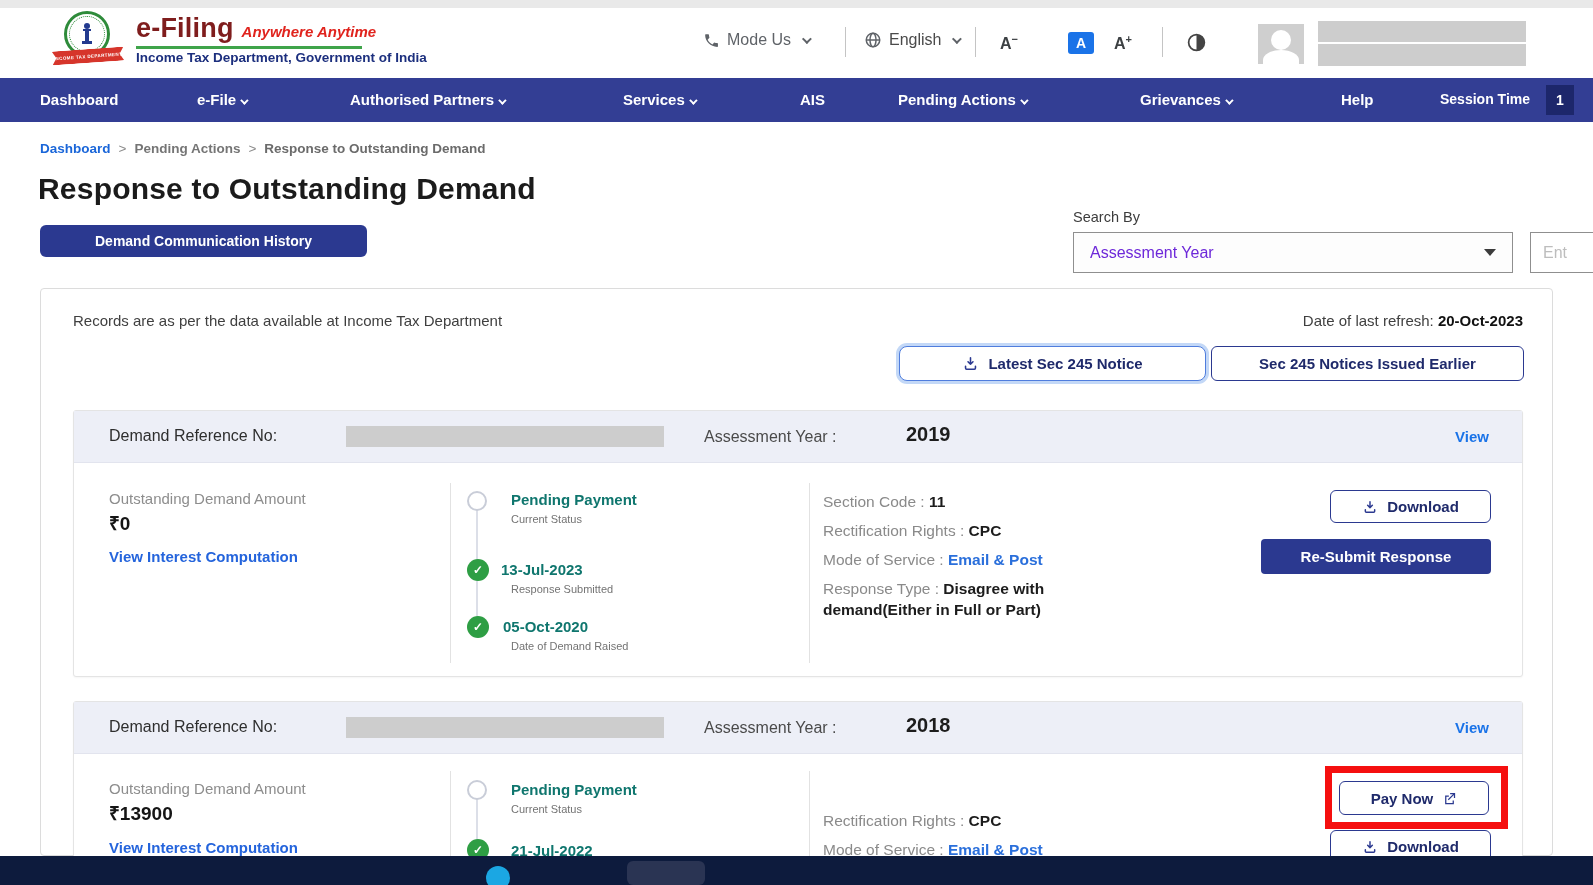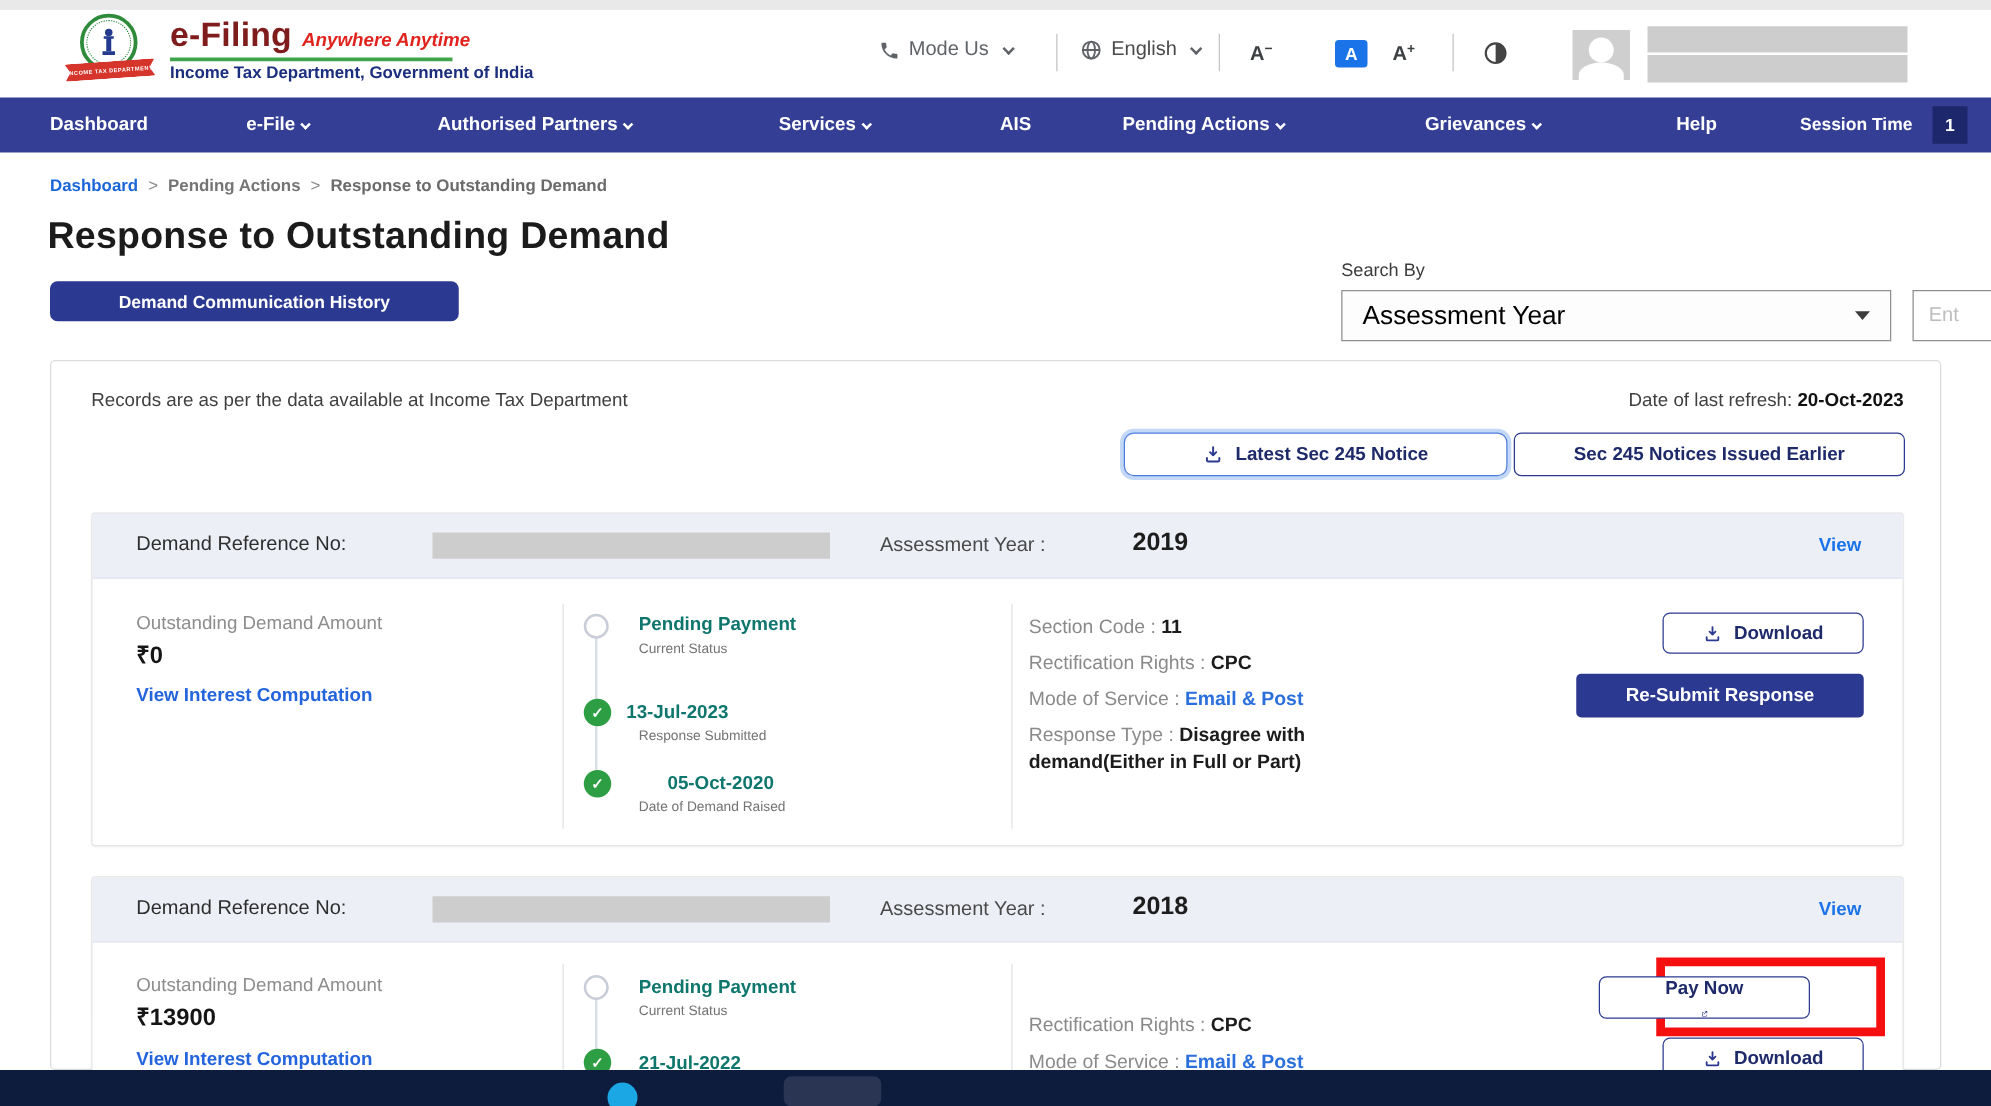--- a/index.html
+++ b/index.html
@@ -57,21 +57,21 @@
   .crumb-mid { color:#757575; font-weight:bold; cursor:pointer; }
   .crumb-cur { color:#6b6b6b; font-weight:bold; }
   .page-title { left:38px; top:172px; font-size:30px; font-weight:bold; color:#1b1b1b; letter-spacing:.2px; }
   .btn-navy { background:#2b3990; color:#fff; font-weight:bold; border:none; border-radius:6px;
               display:flex; align-items:center; justify-content:center; cursor:pointer; }
 
   
   .search-label { left:1073px; top:209px; font-size:14.5px; color:#3c3c3c; }
   .dd { left:1073px; top:232px; width:440px; height:41px; border:1px solid #8f8f8f; background:#fdfdfd;
         display:flex; align-items:center; padding:0 16px; cursor:pointer; }
-  .dd-text { font-size:21px; color:#000000; flex:1; }
+  .dd-text { font-size:16px; color:#6d28d9; flex:1; }
   .dd-caret { width:0; height:0; border-left:6px solid transparent; border-right:6px solid transparent;
               border-top:7px solid #3c3c3c; }
   .search-input { left:1530px; top:232px; width:80px; height:41px; border:1px solid #8f8f8f; border-left:1px solid #8f8f8f;
                   padding:0 12px; font-size:16px; font-family:"Liberation Sans",sans-serif; }
   .search-input::placeholder { color:#bdbdbd; }
 
   
   .main-card { left:40px; top:288px; width:1513px; height:568px; background:#fff;
                border:1px solid #dcdcdc; border-radius:4px; }
   .records-info { left:73px; top:312px; font-size:15px; color:#3f3f3f; }
@@ -242,21 +242,21 @@
   <div class="tl-title" style="left:437px; top:80px;">Pending Payment</div>
   <div class="tl-sub" style="left:437px; top:102px;">Current Status</div>
   <span class="tl-dot-done" style="left:393px; top:148px;">
       <span>✓</span>
     </span>
   <div class="tl-title" style="left:427px; top:150px;">13-Jul-2023</div>
   <div class="tl-sub" style="left:437px; top:172px;">Response Submitted</div>
   <span class="tl-dot-done" style="left:393px; top:205px;">
       <span>✓</span>
     </span>
-  <div class="tl-title" style="left:460px; top:207px;">05-Oct-2020</div>
+  <div class="tl-title" style="left:429px; top:207px;">05-Oct-2020</div>
   <div class="tl-sub" style="left:437px; top:229px;">Date of Demand Raised</div>
 
   <div class="detail-row" style="left:749px; top:80px;">
     <span class="d-label">Section Code :</span> <span class="d-val">11</span>
   </div>
   <div class="detail-row" style="left:749px; top:109px;">
     <span class="d-label">Rectification Rights :</span> <span class="d-val">CPC</span>
   </div>
   <div class="detail-row" style="left:749px; top:138px;">
     <span class="d-label">Mode of Service :</span> <span class="d-val blue">Email &amp; Post</span>
@@ -301,21 +301,21 @@
   <div class="tl-title" style="left:437px; top:140px;">21-Jul-2022</div>
 
   <div class="detail-row" style="left:749px; top:108px;">
     <span class="d-label">Rectification Rights :</span> <span class="d-val">CPC</span>
   </div>
   <div class="detail-row" style="left:749px; top:137px;">
     <span class="d-label">Mode of Service :</span> <span class="d-val blue">Email &amp; Post</span>
   </div>
 
   <div class="red-box" style="left:1251px; top:64px; width:183px; height:63px;"></div>
-  <button class="btn-outline" style="position:absolute; left:1205px; top:79px; width:169px; height:34px; z-index:6;flex-direction:column;">
+  <button class="btn-outline" style="position:absolute; left:1265px; top:79px; width:150px; height:34px; z-index:6;">
     <span>Pay Now</span>
     <svg width="15" height="15" viewBox="0 0 24 24">
       <path d="M5 7h6v2H7v10h10v-4h2v6H5z" fill="#2b3990"></path>
       <path d="M13 3h8v8h-2V6.4l-8.3 8.3-1.4-1.4L17.6 5H13z" fill="#2b3990"></path>
     </svg>
   </button>
   <button class="btn-outline" style="position:absolute; left:1256px; top:128px; width:161px; height:33px;">
     <svg width="16" height="16" viewBox="0 0 24 24">
       <path d="M12 4v9m0 0l-3.5-3.5M12 13l3.5-3.5M5 16v2.5A1.5 1.5 0 0 0 6.5 20h11a1.5 1.5 0 0 0 1.5-1.5V16" fill="none" stroke="#2b3990" stroke-width="2.2" stroke-linecap="round" stroke-linejoin="round"></path>
     </svg>

